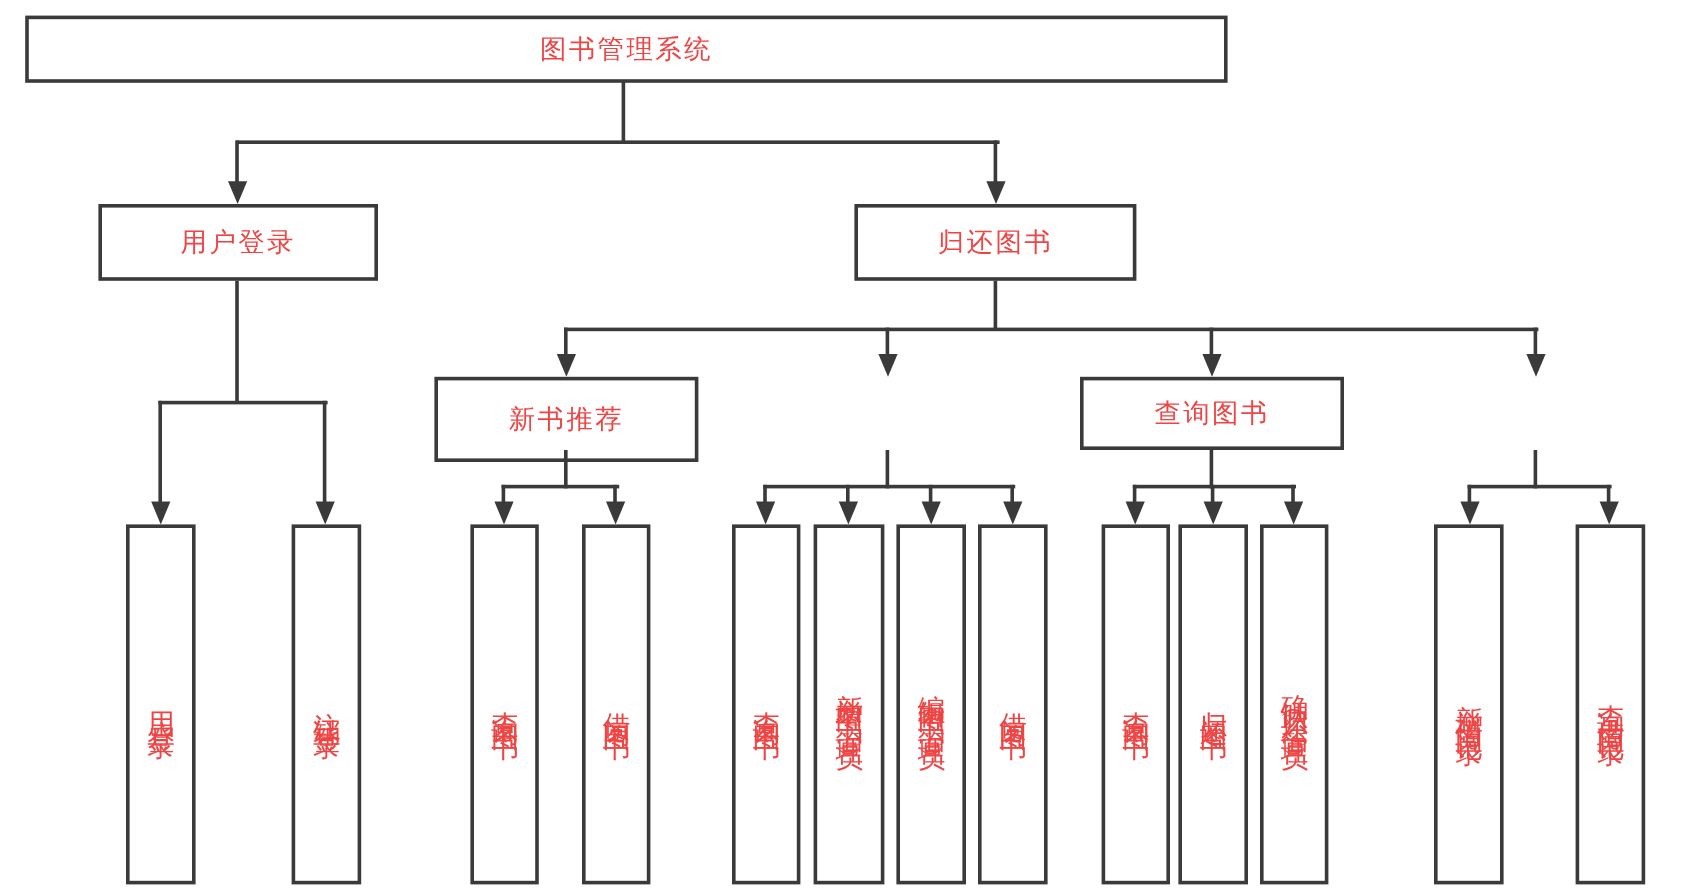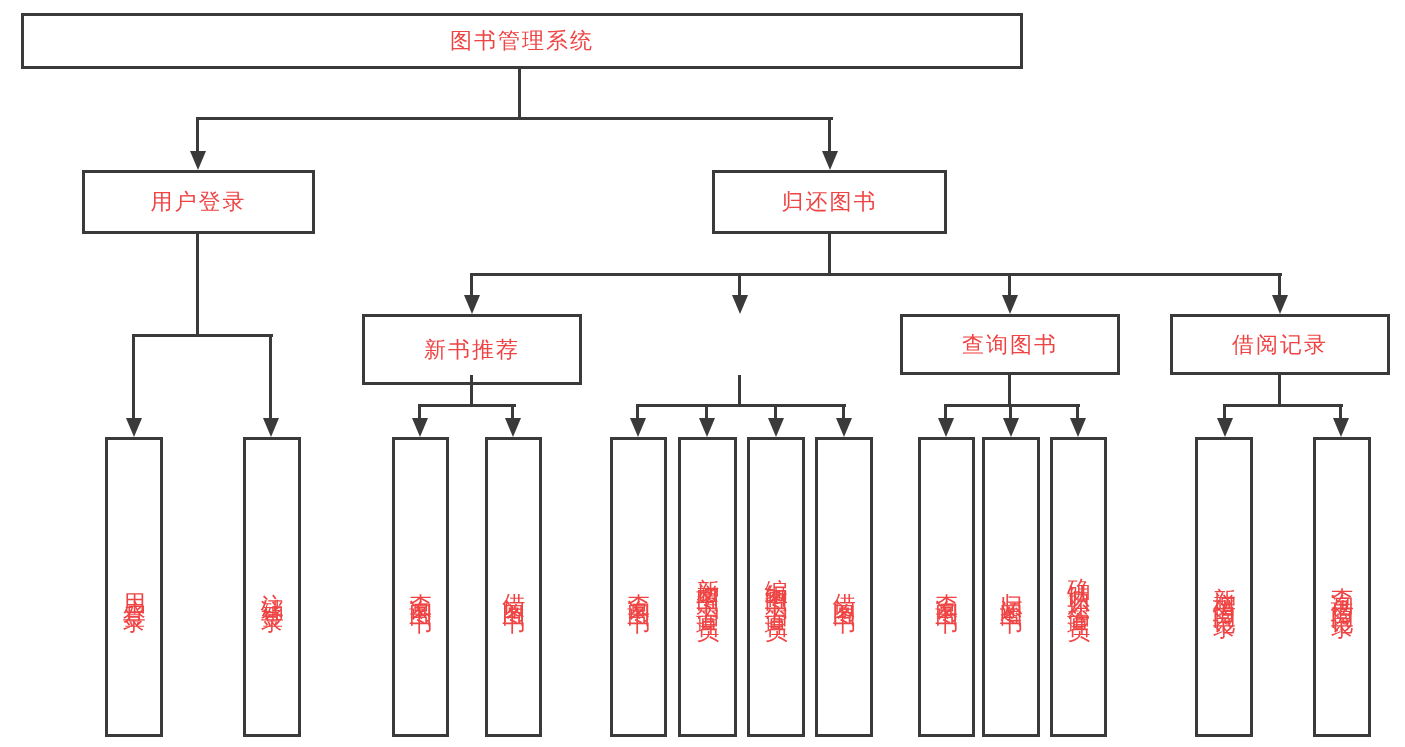--- a/index.html
+++ b/index.html
@@ -84,23 +84,20 @@
   <div class="ah" style="left:1002px; top:295px;"></div>
   <div class="line" style="left:1278px; top:273px; width:3px; height:27px;"></div>
   <div class="ah" style="left:1272px; top:295px;"></div>
 
   <div class="node" style="left:362px; top:314px; width:220px; height:71px;">
     <span class="hlabel">新书推荐</span>
   </div>
   <div class="node" style="left:900px; top:314px; width:220px; height:61px;">
     <span class="hlabel">查询图书</span>
   </div>
-  <div class="node" style="left:1170px; top:314px; width:220px; height:61px;">
-    <span class="hlabel">借阅记录</span>
-  </div>
 
   <div class="line" style="left:470px; top:375px; width:3px; height:32px;"></div>
   <div class="line" style="left:418px; top:404px; width:98px; height:3px;"></div>
   <div class="line" style="left:738px; top:375px; width:3px; height:32px;"></div>
   <div class="line" style="left:636px; top:404px; width:210px; height:3px;"></div>
   <div class="line" style="left:1008px; top:375px; width:3px; height:32px;"></div>
   <div class="line" style="left:944px; top:404px; width:136px; height:3px;"></div>
   <div class="line" style="left:1278px; top:375px; width:3px; height:32px;"></div>
   <div class="line" style="left:1223px; top:404px; width:120px; height:3px;"></div>
 

